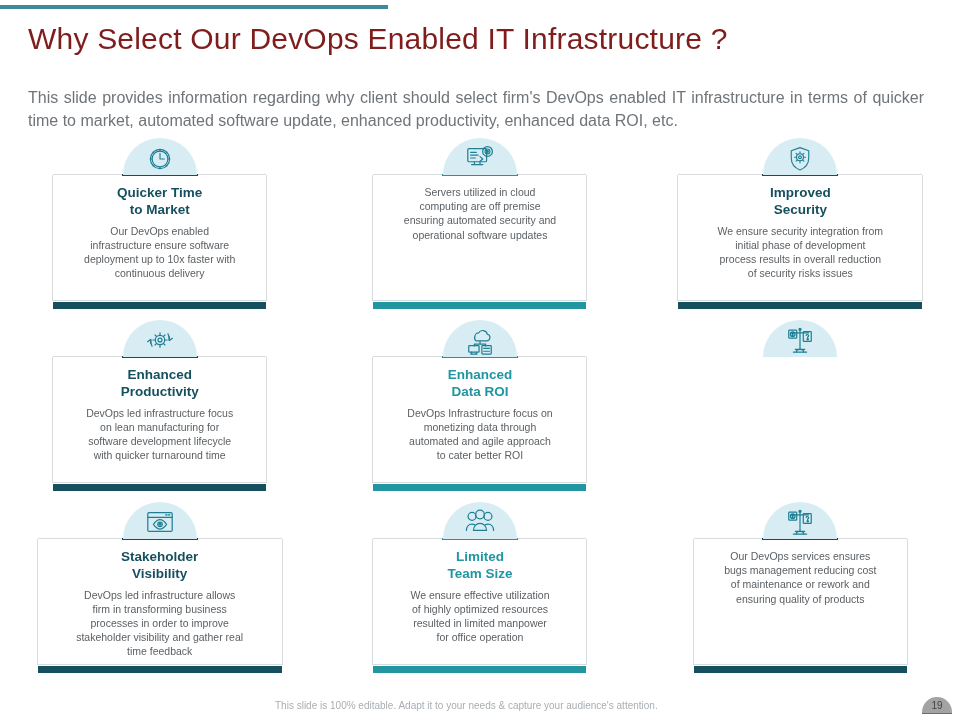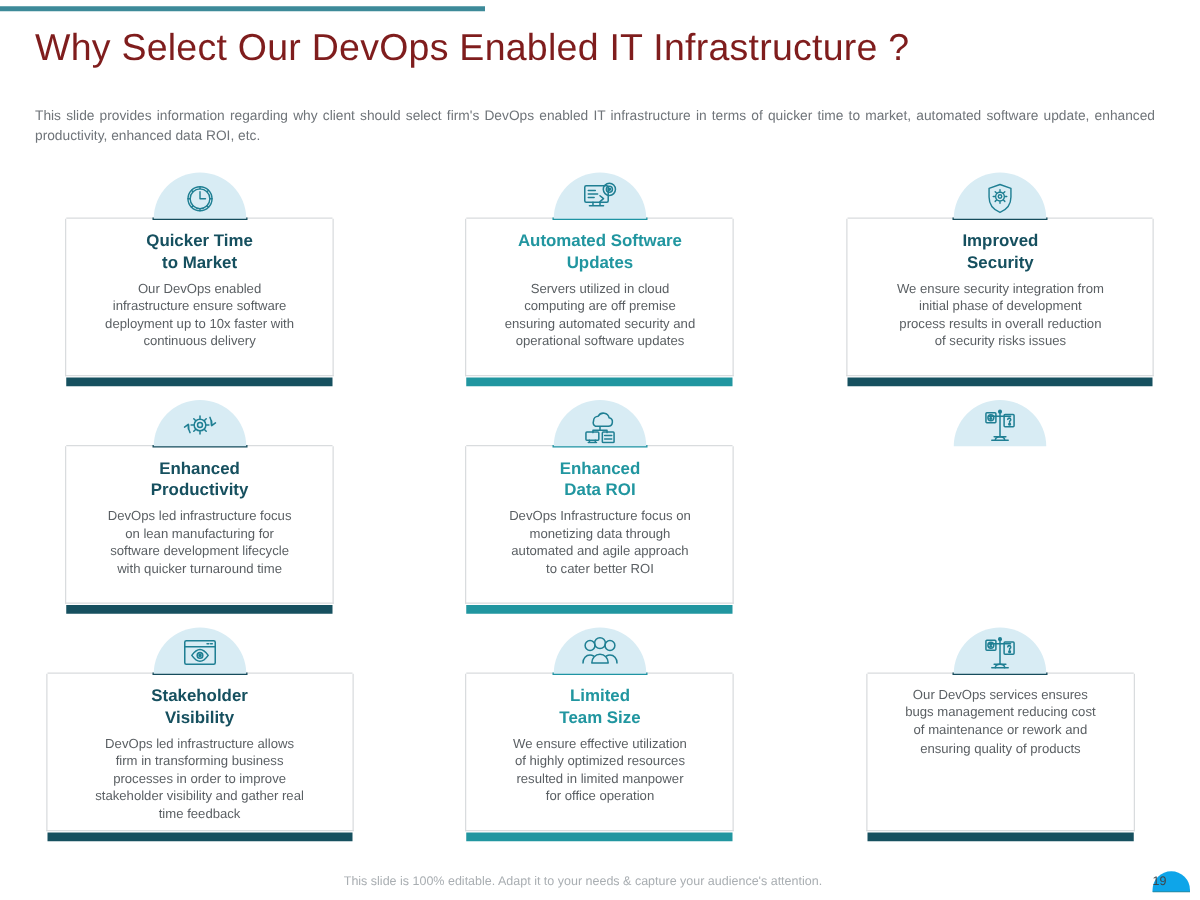--- a/index.html
+++ b/index.html
@@ -36,21 +36,21 @@
     color: #7f1d1d;
     letter-spacing: 0.2px;
     line-height: 1.15;
     white-space: nowrap;
   }
   .page-subtitle {
     position: absolute;
     left: 28px;
     top: 86px;
     width: 896px;
-    font-size: 11px;
+    font-size: 16px;
     line-height: 1.45;
     color: #6f7479;
     text-align: justify;
     text-align-last: left;
   }
 
   
   .grid {
     position: absolute;
     left: 0;
@@ -152,26 +152,26 @@
     top: 700px;
     font-size: 10px;
     color: #a9aeb2;
   }
   .page-num-badge {
     position: absolute;
     right: 8px;
     top: 697px;
     width: 30px;
     height: 17px;
-    background: #0ea5e9;
+    background: #a3a3a3;
     border-radius: 30px 30px 0 0;
     border-bottom: 1.5px solid #2c8494;
     display: flex;
     align-items: center;
-    justify-content: flex-start;
+    justify-content: center;
   }
   .page-num {
     font-size: 10px;
     color: #3f4549;
   }
 </style>
 </head>
 <body>
 
 <div class="top-accent"></div>
@@ -213,22 +213,20 @@
             <path d="M6 10h6M6 13h8M6 16h5"></path>
             <circle cx="24" cy="9" r="5.2"></circle>
             <circle cx="24" cy="9" r="2.6"></circle>
             <circle cx="24" cy="9" r="0.9" fill="#1f7f93"></circle>
             <path d="M16 14.5l3 2.5-3 2.5"></path>
           </svg>
         </span>
       </div>
       <div class="card">
         <div class="card-toprule teal"></div>
-        <div class="card-title teal">Automated Software
-Updates</div>
         <div class="card-body">Servers utilized in cloud
 computing are off premise
 ensuring automated security and
 operational software updates</div>
         <div class="card-bar teal"></div>
       </div>
     </div>
     <div class="cell">
       <div class="badge">
         <span>

